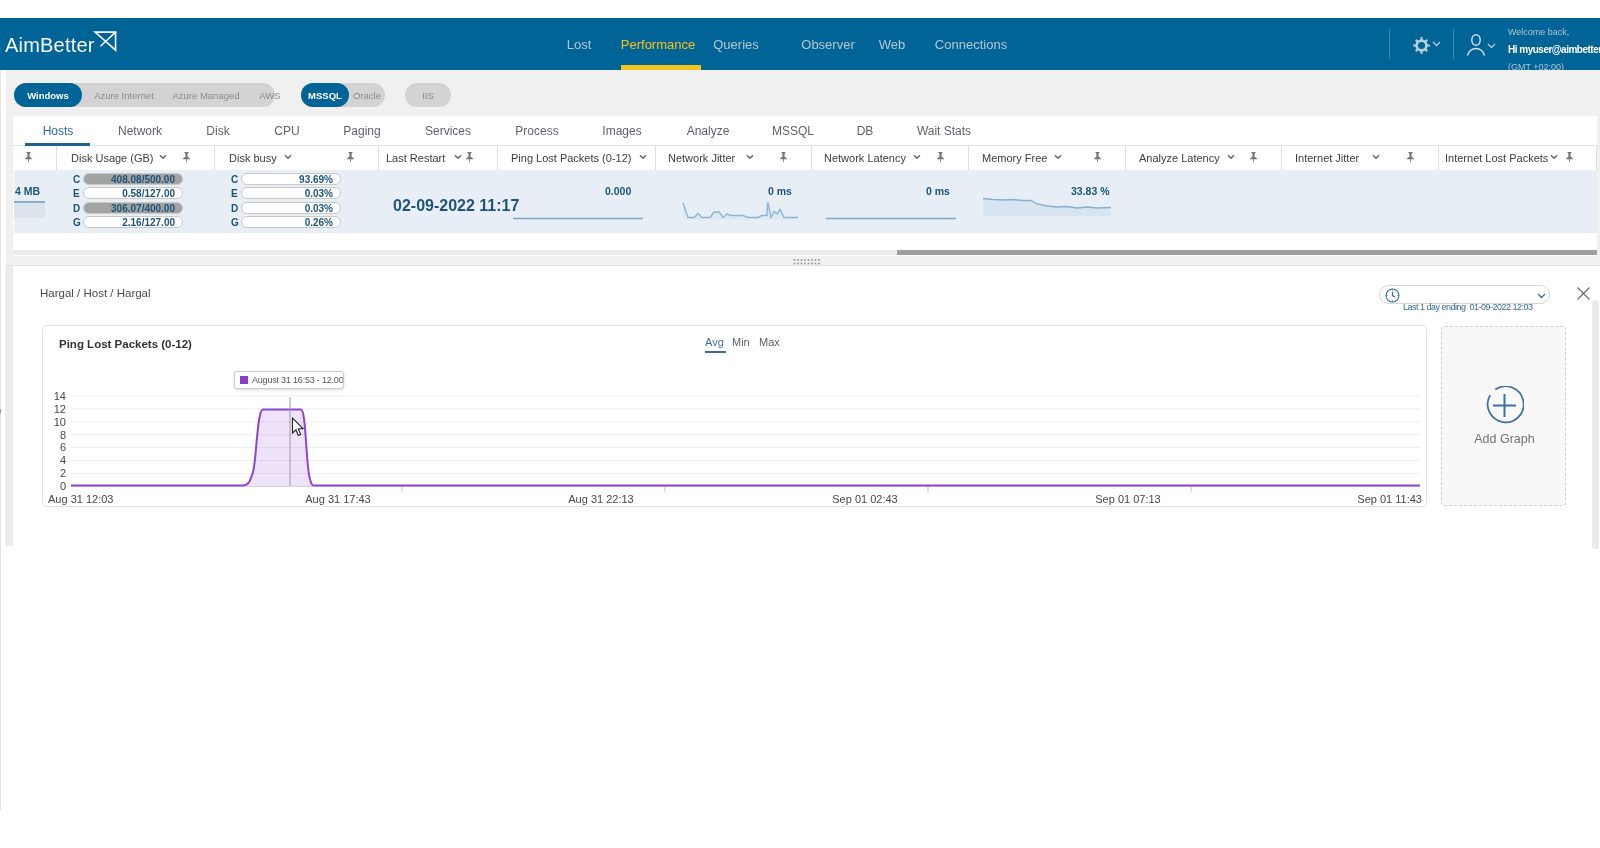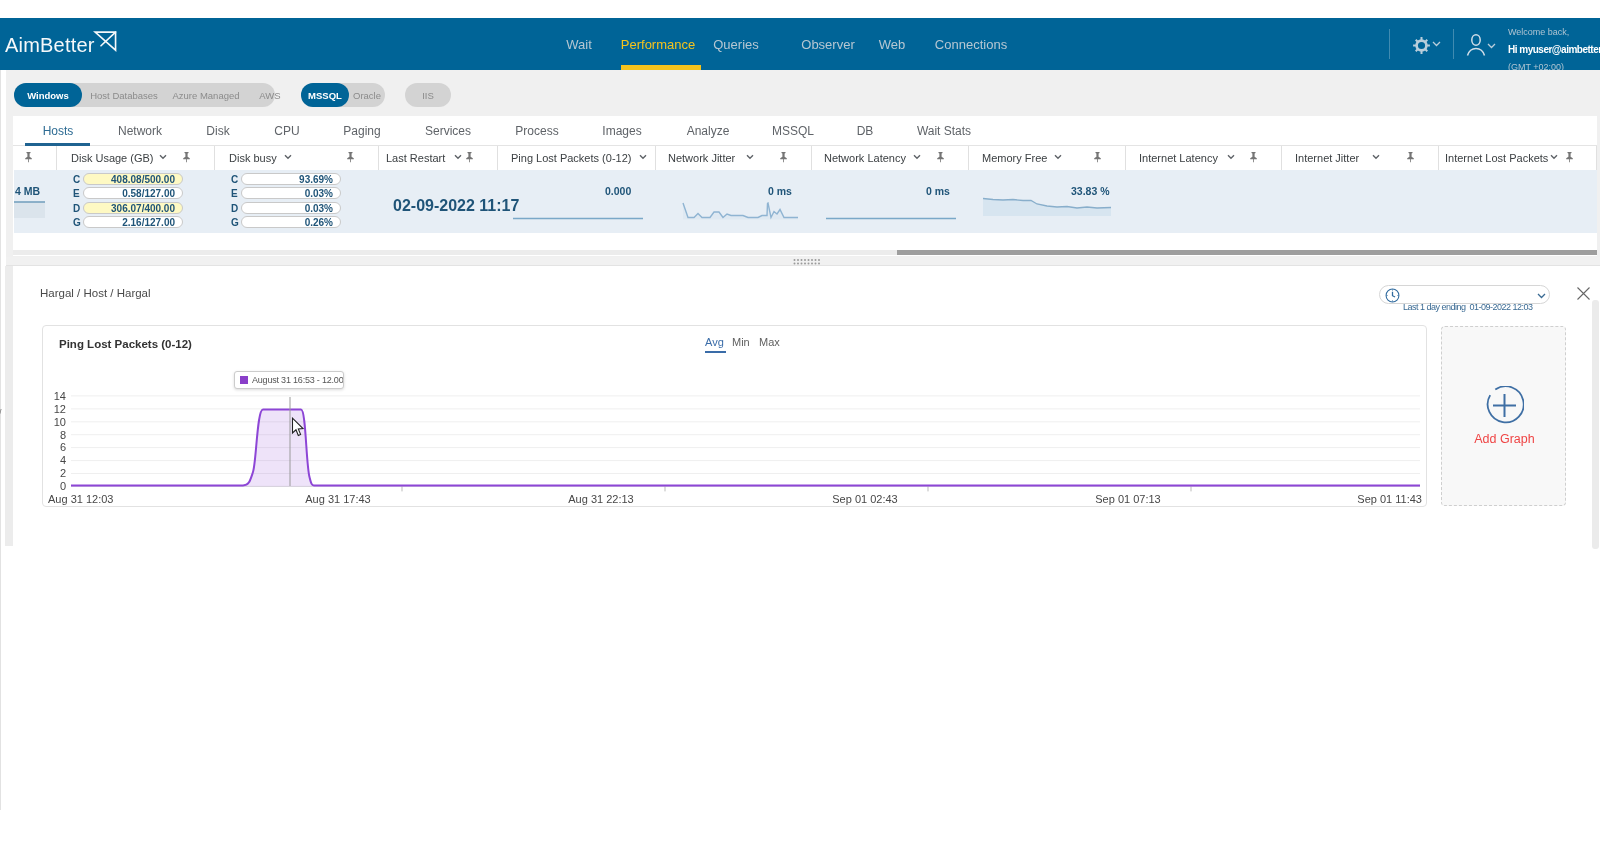--- a/index.html
+++ b/index.html
@@ -26,21 +26,21 @@
 .card{position:absolute;left:13px;top:116px;width:1584px;height:140px;background:#fff}
 .tabs{position:absolute;left:0;top:0;width:1584px;height:30px;border-bottom:1px solid #e4e4e4;font-size:12px;color:#5f6368}
 .tabs span{position:absolute;top:8px;transform:translateX(-50%)}
 .tabs .act{color:#2d6b93}
 .tabline{position:absolute;left:12px;top:27px;width:65px;height:3px;background:#1f6391}
 .thead{position:absolute;left:0;top:30px;width:1584px;height:24px;font-size:11px;color:#3c4043}
 .col{position:absolute;top:0;height:24px;border-right:1px solid #e0e0e0}
 .ht{position:absolute;top:6px;white-space:nowrap}
 .trow{position:absolute;left:1px;top:54px;width:1583px;height:63px;background:#e7eef5}
 .pill{position:absolute;height:12px;border:1px solid #c9c9c9;border-radius:7px;background:#fff;font-size:10px;font-weight:bold;color:#1f5478;text-align:right;line-height:11px;padding-right:7px}
-.pill.blu{background:#fef9c3}
+.pill.blu{background:#a3a3a3}
 .dl{position:absolute;font-size:10px;font-weight:bold;color:#1f5478}
 .val{position:absolute;font-size:10.5px;font-weight:bold;color:#1f5478;white-space:nowrap}
 .sbtrack{position:absolute;left:0;top:134px;width:1584px;height:5px;background:#ececec}
 .sbthumb{position:absolute;left:884px;top:0;width:700px;height:5px;background:#9e9e9e}
 
 .ddiv{position:absolute;left:6px;top:257px;width:1594px;height:9px;background:#f1f1f1;border-bottom:1px solid #e3e3e3}
 .strip{position:absolute;left:5px;top:266px;width:8px;height:280px;background:#ececec}
 .ledge{position:absolute;left:-5px;color:#777;font-size:9px}
 
 .crumb{position:absolute;left:40px;top:287px;font-size:11.5px;color:#4a4a4a}
@@ -69,21 +69,21 @@
 
 <div class="hdr">
   <div class="logo">AimBetter</div>
   <svg class="abs" style="left:93px;top:11px" width="25" height="23" viewBox="0 0 26 24">
     <g fill="none" stroke="#f5f8fa" stroke-width="1.7" stroke-linecap="round">
       <path d="M2.2 3.2 L23.5 3.2 L23.5 22 Z"></path>
       <path d="M23.5 3.2 L8.3 17.5"></path>
     </g>
   </svg>
   <div class="nav">
-    <span style="left:579px">Wait</span>
+    <span style="left:579px">Lost</span>
     <span class="act" style="left:658px">Performance</span>
     <span style="left:736px">Queries</span>
     <span style="left:828px">Observer</span>
     <span style="left:892px">Web</span>
     <span style="left:971px">Connections</span>
   </div>
   <div class="yline"></div>
   <div class="vdiv" style="left:1389px"></div>
   <div class="vdiv" style="left:1453px"></div>
   <svg class="abs" style="left:1411px;top:17px" width="21" height="21" viewBox="0 0 24 24" fill="none" stroke="#b9cedb">
@@ -100,21 +100,21 @@
     <path d="M2.5 24.5c1.5-5 4.5-7 8.5-7s7 2 8.5 7"></path>
   </svg>
   <svg class="abs" style="left:1487px;top:25px" width="9" height="6" viewBox="0 0 9 6" fill="none" stroke="#b9cedb" stroke-width="1.3">
       <path d="M1 1l3.5 3.5L8 1"></path>
     </svg>
   <div class="utxt">Welcome back,<br><b style="font-size:10px;letter-spacing:-.5px">Hi myuser@aimbetter....</b><br>(GMT +02:00)</div>
 </div>
 
 <div class="appbg"></div>
 <div class="chipg" style="left:14px;width:261px">
-  <span style="left:110px">Host Databases</span>
+  <span style="left:110px">Azure Internet</span>
   <span style="left:192px">Azure Managed</span>
   <span style="left:256px">AWS</span>
   <div class="chipon" style="left:0;width:68px"><span>Windows</span></div>
 </div>
 <div class="chipg" style="left:301px;width:84px">
   <span style="left:66px">Oracle</span>
   <div class="chipon" style="left:0;width:48px"><span>MSSQL</span></div>
 </div>
 <div class="chipg" style="left:405px;width:46px">
     <span style="left:23px">IIS</span>
@@ -190,21 +190,21 @@
     <svg class="pin" style="left:922px">
         <use href="#pin"></use>
       </svg>
     <span class="ht" style="left:969px">Memory Free</span>
       <svg class="chv" style="left:1041px">
         <use href="#chv"></use>
       </svg>
     <svg class="pin" style="left:1079px">
         <use href="#pin"></use>
       </svg>
-    <span class="ht" style="left:1126px">Internet Latency</span>
+    <span class="ht" style="left:1126px">Analyze Latency</span>
       <svg class="chv" style="left:1214px">
         <use href="#chv"></use>
       </svg>
     <svg class="pin" style="left:1235px">
         <use href="#pin"></use>
       </svg>
     <span class="ht" style="left:1282px">Internet Jitter</span>
       <svg class="chv" style="left:1359px">
         <use href="#chv"></use>
       </svg>
@@ -346,15 +346,15 @@
 </div>
 <svg class="abs" style="left:291px;top:417px" width="14" height="21" viewBox="0 0 14 21">
     <path d="M1.5 1.2 L1.5 16 L5 12.8 L7.3 18.4 L9.6 17.4 L7.3 11.9 L12 11.5 Z" fill="#fff" stroke="#222" stroke-width="1.1"></path>
   </svg>
 <div class="tip"><span style="display:inline-block;width:8px;height:8px;background:#8a3fc9;margin:4px 4px 0 5px;vertical-align:top"></span>August 31 16:53 - 12.00</div>
 <div class="addc">
   <svg class="abs" style="left:43px;top:59px" width="39" height="39" viewBox="0 0 39 39" fill="none">
     <path d="M10.3 3.6 A18 18 0 1 1 5.2 9.1" stroke="#3f6fa4" stroke-width="1.8"></path>
     <path d="M8 19.5h23M19.5 8v23" stroke="#3f6fa4" stroke-width="2"></path>
   </svg>
-  <div class="abs" style="left:0;top:105px;width:125px;text-align:center;font-size:12.5px;color:#ef4444">Add Graph</div>
+  <div class="abs" style="left:0;top:105px;width:125px;text-align:center;font-size:12.5px;color:#737373">Add Graph</div>
 </div>
 <div class="rsb"></div>
 
 </body></html>

